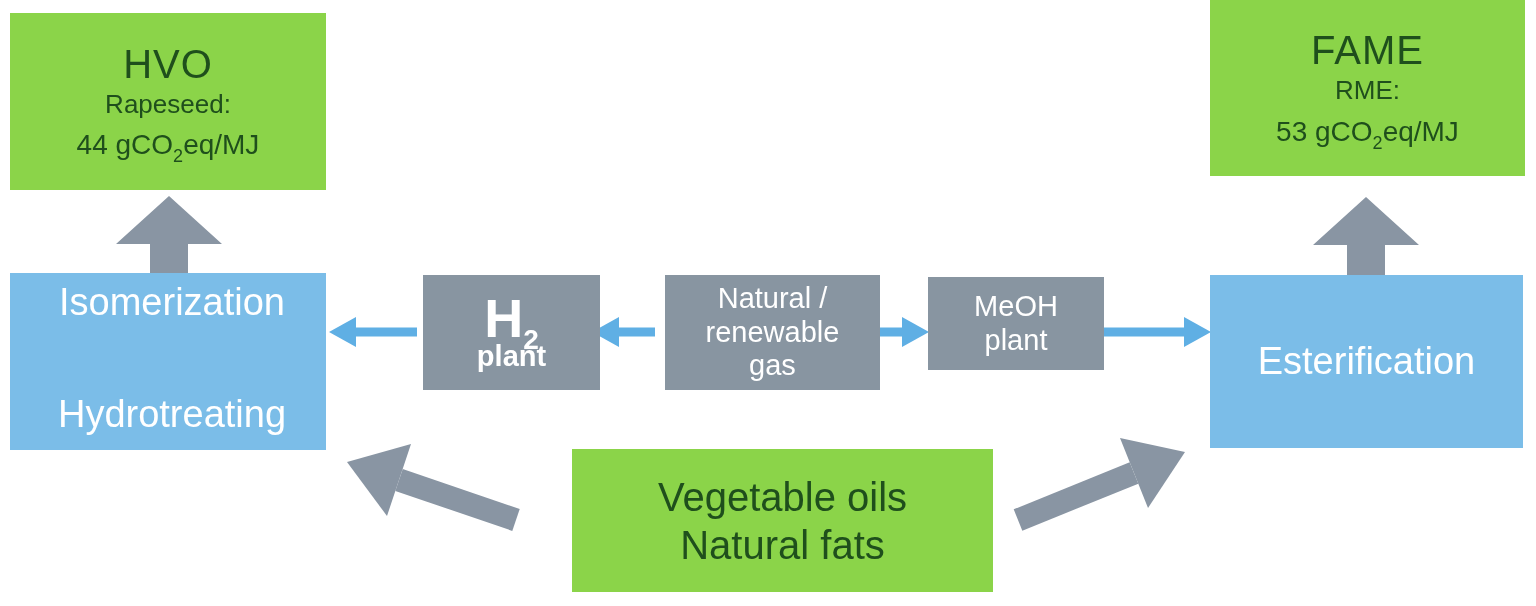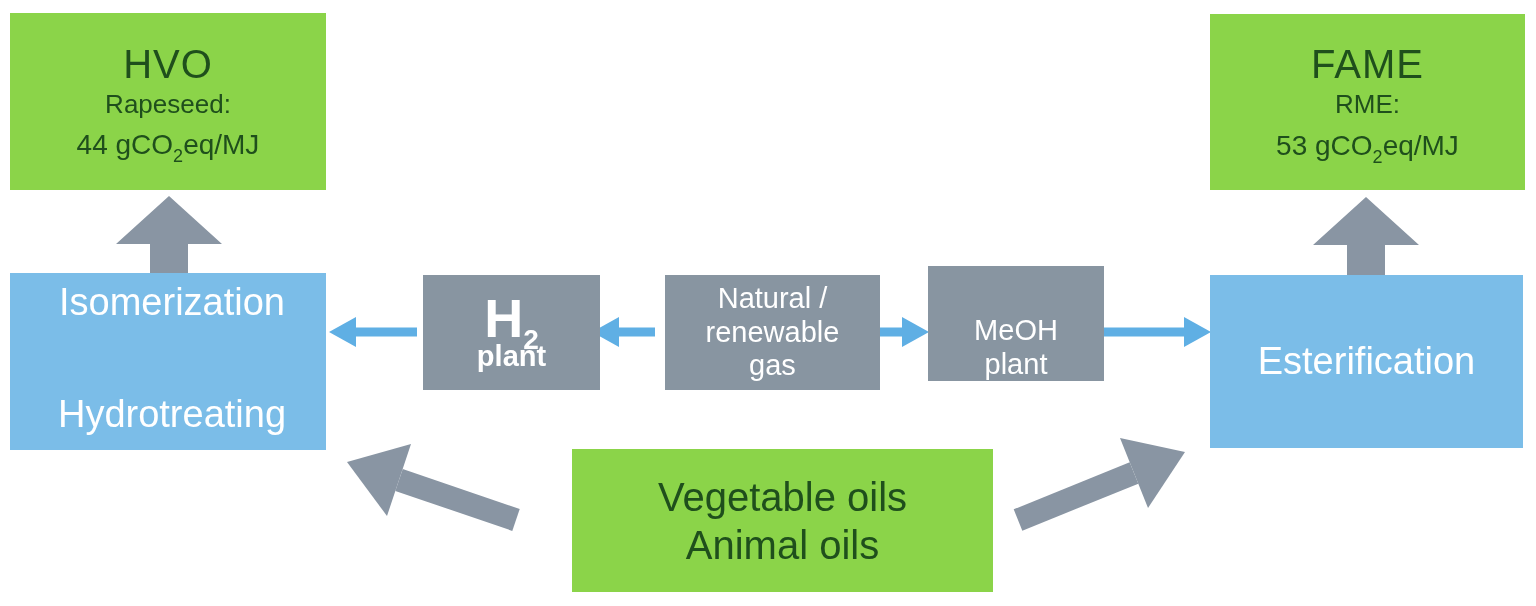--- a/index.html
+++ b/index.html
@@ -126,21 +126,21 @@
       <polygon class="white-fill" points="168,325 197,352 177,352 177,397 160,397 160,352 139,352"></polygon>
     </g>
   </svg>
 
   <div class="box green-box product-box" style="left:10px; top:13px; width:316px; height:177px;">
     <div class="product-title">HVO</div>
     <div class="product-sub">Rapeseed:</div>
     <div class="product-value"><span>44 gCO</span><sub>2</sub><span>eq/MJ</span></div>
   </div>
 
-  <div class="box green-box product-box" style="left:1210px; top:14px; width:315px; height:176px;">
+  <div class="box green-box product-box" style="left:1210px; top:0; width:315px; height:176px;">
     <div class="product-title">FAME</div>
     <div class="product-sub">RME:</div>
     <div class="product-value"><span>53 gCO</span><sub>2</sub><span>eq/MJ</span></div>
   </div>
 
   <div class="box blue-box" id="iso-box" style="left:10px; top:273px; width:316px; height:177px;">
     <div class="process-label">Isomerization</div>
     <div class="process-label">Hydrotreating</div>
   </div>
 
@@ -154,27 +154,27 @@
   </div>
 
   <div class="box gray-box" style="left:653px; top:275px; width:215px; height:115px;margin-left:12px;">
     <div class="gas-lines">
       <span>Natural /</span>
       <span>renewable</span>
       <span>gas</span>
     </div>
   </div>
 
-  <div class="box gray-box" style="left:928px; top:266px; width:176px; height:115px;justify-content:flex-end;">
+  <div class="box gray-box" style="left:928px; top:277px; width:176px; height:93px;">
     <div class="gas-lines">
       <span>MeOH</span>
       <span>plant</span>
     </div>
   </div>
 
   <div class="box green-box" style="left:572px; top:449px; width:421px; height:143px;">
     <div class="feed-lines">
       <span>Vegetable oils</span>
-      <span>Animal oils</span>
+      <span>Natural fats</span>
     </div>
   </div>
 
 </div>
 
 </body></html>

